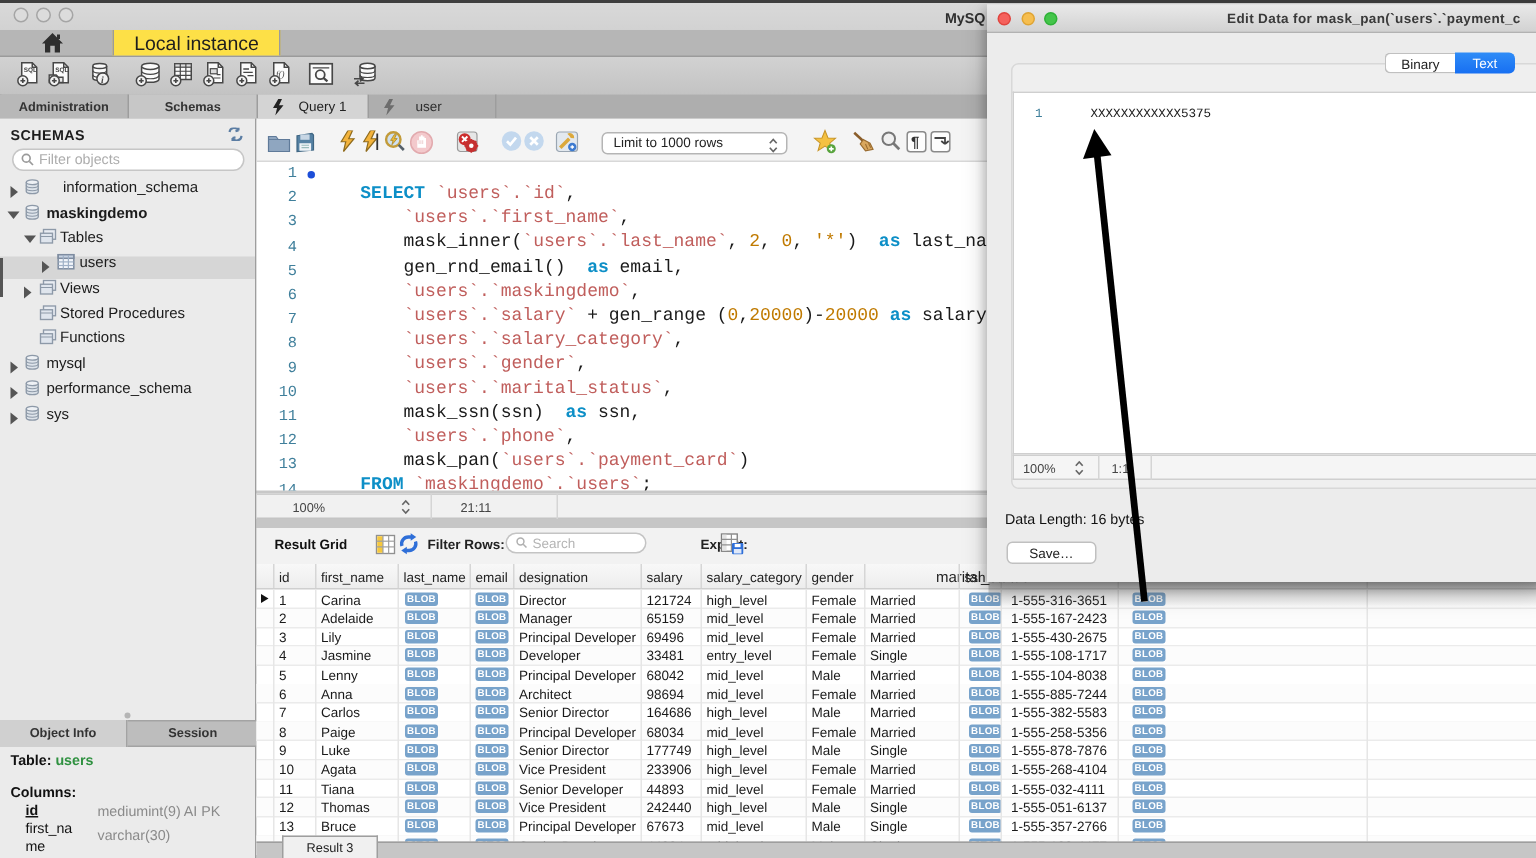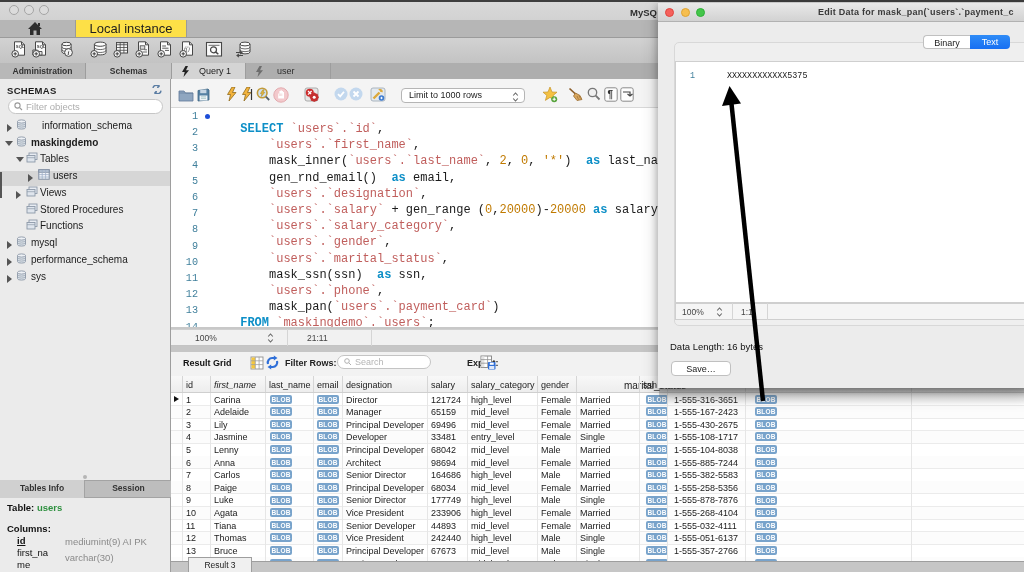--- a/index.html
+++ b/index.html
@@ -218,21 +218,21 @@
       <path d="M1.5 4.5 A4 1.6 0 0 0 9.5 4.5 M1.5 6.5 A4 1.6 0 0 0 9.5 6.5" fill="none" stroke="#8d99a8" stroke-width="0.7"></path>
     </svg>
     <div class="abs" style="left: 31px; top: 271px; font-size: 10px; color: rgb(27, 27, 27);">sys</div>
   </div>
 
 <div class="abs" style="left:0;top:172px;width:2px;height:26px;background:#555;"></div>
 
 <div class="abs" style="left:83px;top:475px;width:4px;height:4px;border-radius:50%;background:#b5b5b5;"></div>
 <div class="abs" style="left:0;top:480px;width:171px;height:18px;background:#bdbdbd;border-top:1px solid #a3a3a3;border-bottom:1px solid #a3a3a3;box-sizing:border-box;"></div>
 <div class="abs" style="left:0;top:480px;width:85px;height:18px;background:#d0d0d0;border-right:1px solid #a3a3a3;font-size:8.5px;font-weight:bold;color:#333;
-     text-align:center;line-height:17px;box-sizing:border-box;">Tables Info</div>
+     text-align:center;line-height:17px;box-sizing:border-box;">Object Info</div>
 <div class="abs" style="left:86px;top:480px;width:85px;height:18px;font-size:8.5px;font-weight:bold;color:#333;text-align:center;line-height:17px;">Session</div>
 <div class="abs" style="left:7px;top:502px;font-size:9.5px;color:#111;"><b>Table:</b> <span style="color:#2f9140;font-weight:bold;">users</span></div>
 <div class="abs" style="left:7px;top:523px;font-size:9.5px;font-weight:bold;color:#111;">Columns:</div>
 <div class="abs" style="left:17px;top:535px;font-size:9.5px;font-weight:bold;color:#111;text-decoration:underline;">id</div>
 <div class="abs" style="left:65px;top:536px;font-size:9.5px;color:#8a8a8a;">mediumint(9) AI PK</div>
 <div class="abs" style="left:17px;top:547px;width:42px;font-size:9.5px;color:#111;line-height:12px;">first_na me</div>
 <div class="abs" style="left:65px;top:552px;font-size:9.5px;color:#8a8a8a;">varchar(30)</div>
 
 <div class="abs" style="left:171px;top:79px;width:853px;height:29px;background:#f4f4f4;border-bottom:1px solid #d8d8d8;box-sizing:border-box;"></div>
 <div id="sqltools">
@@ -329,21 +329,21 @@
 10
 11
 12
 13
 14</pre>
   <div class="abs" style="left:34px;top:6px;width:5px;height:5px;border-radius:50%;background:#1d4ed8;"></div>
   <pre class="mono" id="code" style="position:absolute;left:57.2px;top:1px;margin:12px;font-size:12px;line-height:16.2px;color:#1a1a1a;"><b style="color:#0d8fc7">SELECT</b> <span style="color:#c05e5c">`users`.`id`</span>,
     <span style="color:#c05e5c">`users`.`first_name`</span>,
     mask_inner(<span style="color:#c05e5c">`users`.`last_name`</span>, <span style="color:#c07a00">2</span>, <span style="color:#c07a00">0</span>, <span style="color:#c07a00">'*'</span>)  <b style="color:#0d8fc7">as</b> last_name,
     gen_rnd_email()  <b style="color:#0d8fc7">as</b> email,
-    <span style="color:#c05e5c">`users`.`designation`</span>,
+    <span style="color:#c05e5c">`users`.`maskingdemo`</span>,
     <span style="color:#c05e5c">`users`.`salary`</span> + gen_range (<span style="color:#c07a00">0</span>,<span style="color:#c07a00">20000</span>)-<span style="color:#c07a00">20000</span> <b style="color:#0d8fc7">as</b> salary,
     <span style="color:#c05e5c">`users`.`salary_category`</span>,
     <span style="color:#c05e5c">`users`.`gender`</span>,
     <span style="color:#c05e5c">`users`.`marital_status`</span>,
     mask_ssn(ssn)  <b style="color:#0d8fc7">as</b> ssn,
     <span style="color:#c05e5c">`users`.`phone`</span>,
     mask_pan(<span style="color:#c05e5c">`users`.`payment_card`</span>)
 <b style="color:#0d8fc7">FROM</b> <span style="color:#c05e5c">`maskingdemo`.`users`</span>;
 </pre>
 </div>
@@ -392,21 +392,21 @@
   <rect x="8" y="7" width="7.5" height="7.5" rx="0.8" fill="#2f6fd8"></rect>
   <rect x="9.8" y="7.6" width="3.9" height="2.2" fill="#fff"></rect>
   <rect x="9.2" y="11" width="5.1" height="3" fill="#fff" opacity="0.85"></rect>
 </svg>
 
 <div id="grid">
     <div class="abs" style="left:171px;top:376px;width:853px;height:17px;background:linear-gradient(#f8f8f8,#ededed);border-bottom:1px solid #cfcfcf;box-sizing:border-box;"></div>
     <div class="abs" style="left:182px;top:376px;width:1px;height:16px;background:#d6d6d6;"></div>
     <div class="abs" style="left:186px;top:380px;font-size:9px;color:#222;">id</div>
     <div class="abs" style="left:210px;top:376px;width:1px;height:16px;background:#d6d6d6;"></div>
-    <div class="abs" style="left:214px;top:380px;font-size:9px;color:#222;font-style:italic;">first_name</div>
+    <div class="abs" style="left:214px;top:380px;font-size:9px;color:#222;">first_name</div>
     <div class="abs" style="left:265px;top:376px;width:1px;height:16px;background:#d6d6d6;"></div>
     <div class="abs" style="left:269px;top:380px;font-size:9px;color:#222;">last_name</div>
     <div class="abs" style="left:313px;top:376px;width:1px;height:16px;background:#d6d6d6;"></div>
     <div class="abs" style="left:317px;top:380px;font-size:9px;color:#222;text-align:center;">email</div>
     <div class="abs" style="left:342px;top:376px;width:1px;height:16px;background:#d6d6d6;"></div>
     <div class="abs" style="left:346px;top:380px;font-size:9px;color:#222;">designation</div>
     <div class="abs" style="left:427px;top:376px;width:1px;height:16px;background:#d6d6d6;"></div>
     <div class="abs" style="left:431px;top:380px;font-size:9px;color:#222;">salary</div>
     <div class="abs" style="left:467px;top:376px;width:1px;height:16px;background:#d6d6d6;"></div>
     <div class="abs" style="left:471px;top:380px;font-size:9px;color:#222;">salary_category</div>

